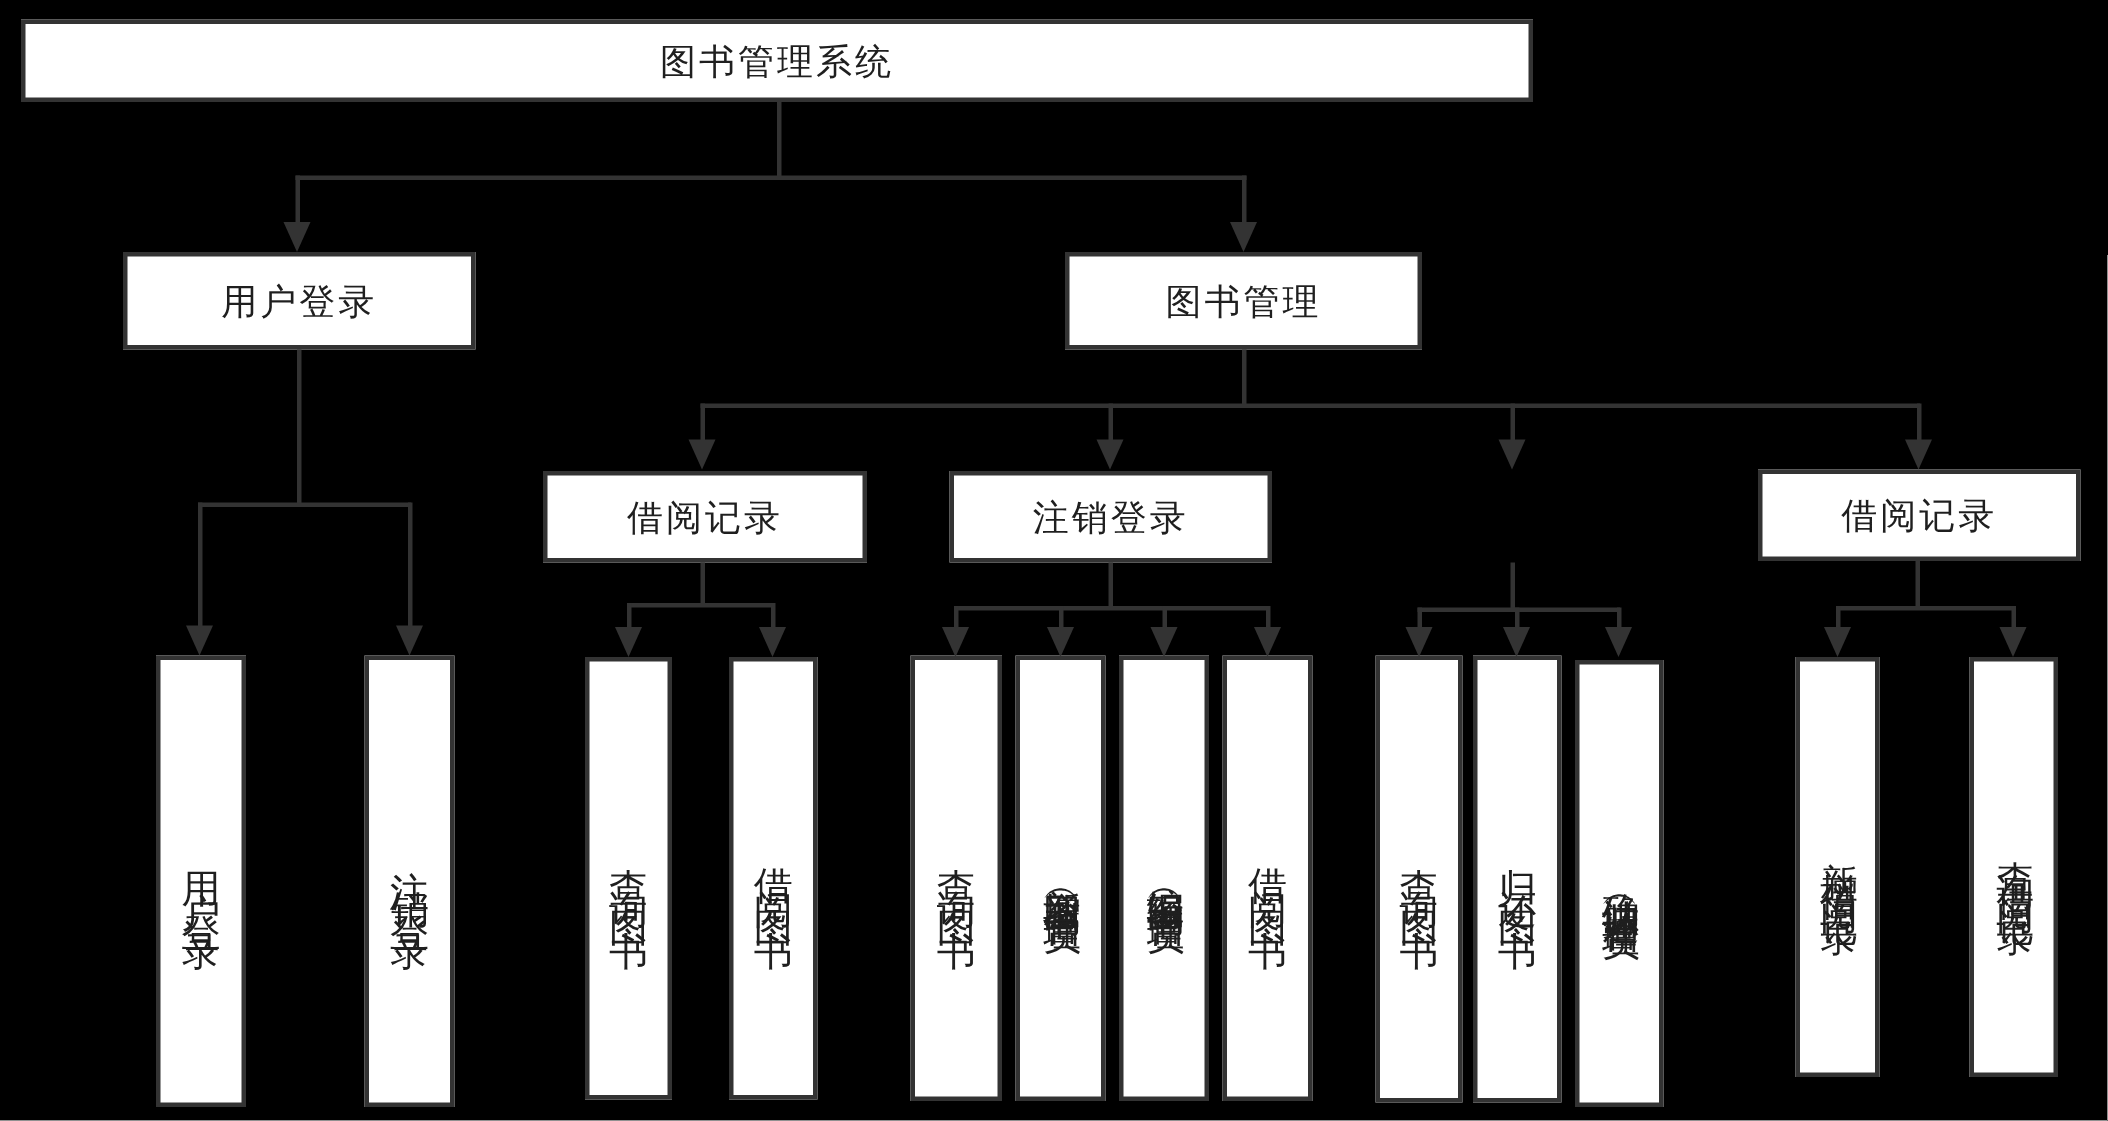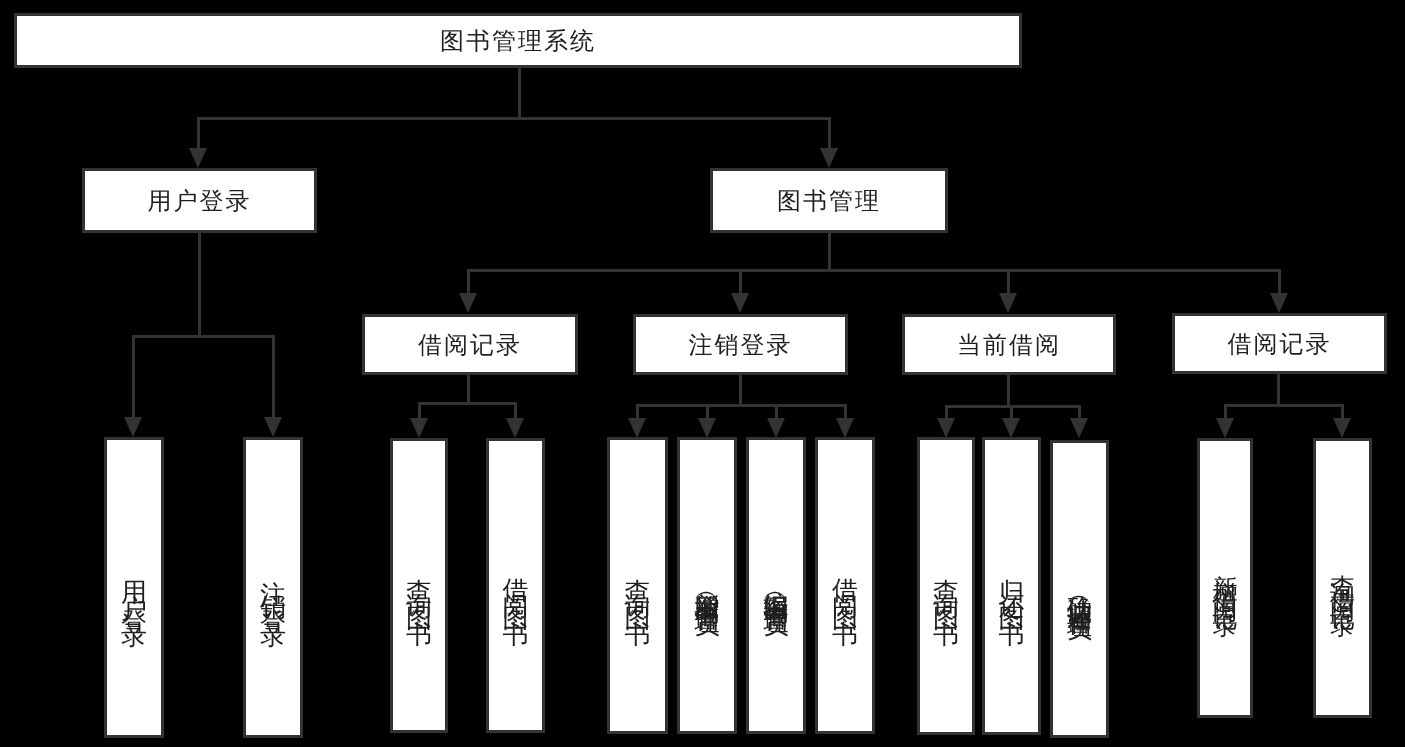--- a/index.html
+++ b/index.html
@@ -34,21 +34,20 @@
 
 <div class="canvas">
 
   <div class="box" style="left:14px;top:13px;width:1008px;height:55px">图书管理系统</div>
 
   <div class="box" style="left:82px;top:168px;width:235px;height:65px">用户登录</div>
   <div class="box" style="left:710px;top:168px;width:238px;height:65px">图书管理</div>
 
   <div class="box" style="left:362px;top:314px;width:216px;height:61px">借阅记录</div>
   <div class="box" style="left:633px;top:314px;width:215px;height:61px">注销登录</div>
-  <div class="box" style="left:902px;top:314px;width:214px;height:61px">当前借阅</div>
   <div class="box" style="left:1172px;top:313px;width:215px;height:61px">借阅记录</div>
 
   <div class="box v" style="left:104px;top:437px;width:60px;height:301px">用户登录</div>
   <div class="box v" style="left:243px;top:437px;width:60px;height:301px">注销登录</div>
 
   <div class="box v" style="left:390px;top:438px;width:58px;height:295px">查询图书</div>
   <div class="box v" style="left:486px;top:438px;width:59px;height:295px">借阅图书</div>
 
   <div class="box v" style="left:607px;top:437px;width:61px;height:297px">查询图书</div>
   <div class="box v long" style="left:677px;top:437px;width:60px;height:297px">新增图书（管理员）</div>

